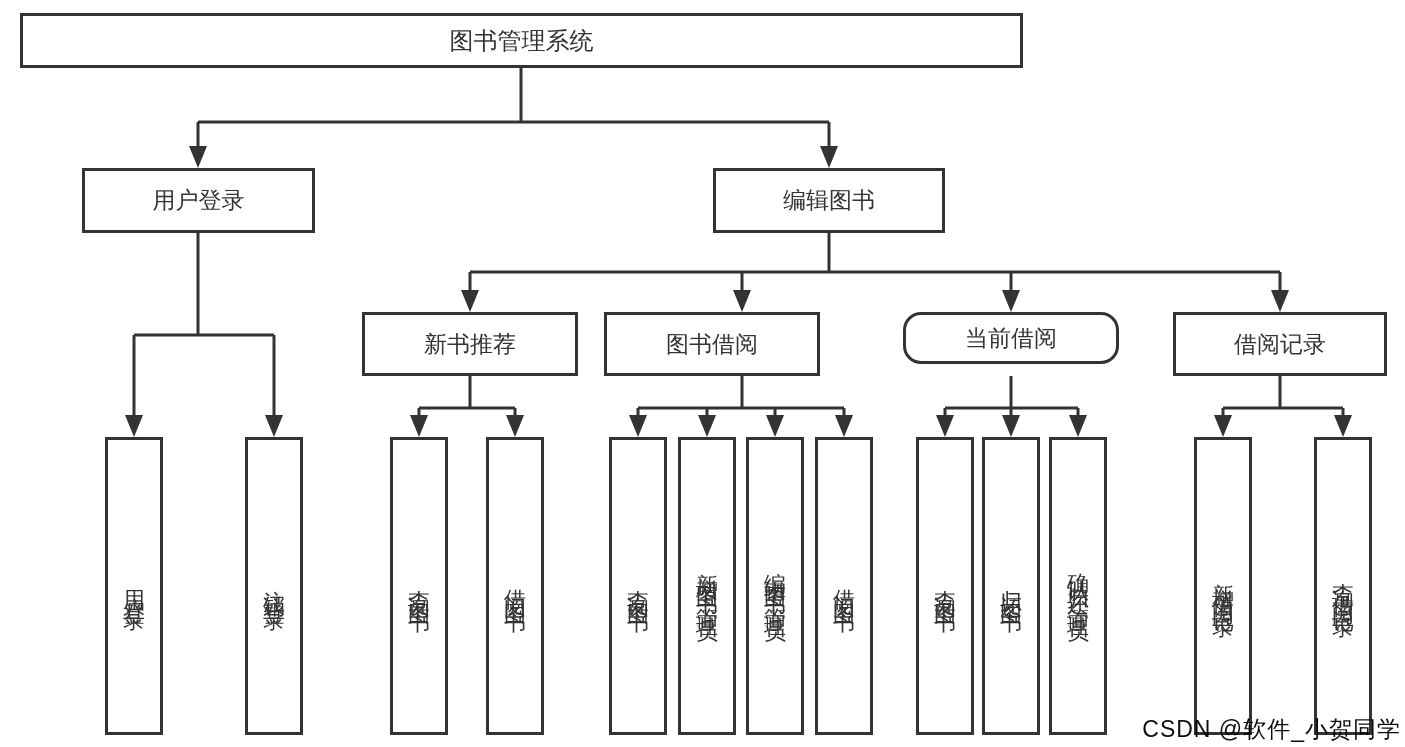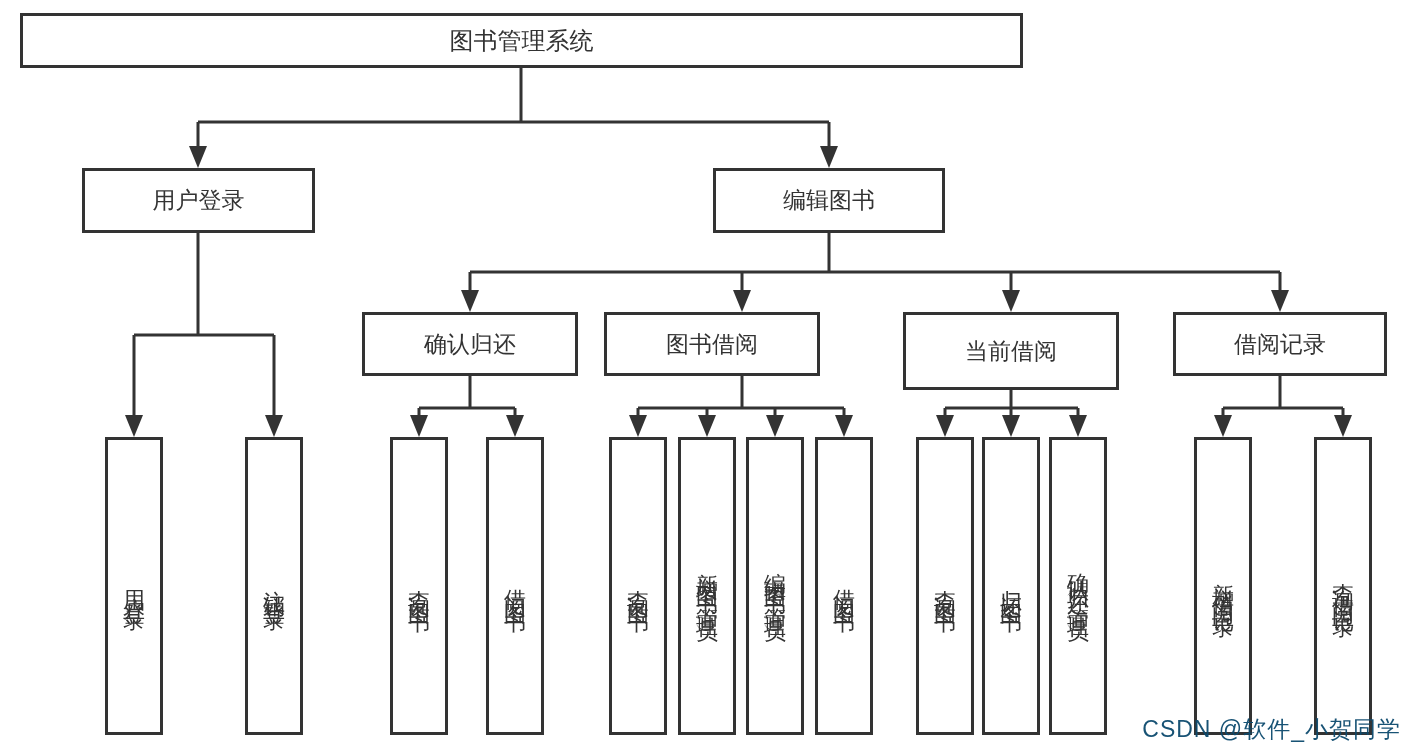--- a/index.html
+++ b/index.html
@@ -37,21 +37,21 @@
     font-size: 22px;
     letter-spacing: 7px;
     white-space: nowrap;
   }
   .watermark {
     position: absolute;
     right: 4px;
     top: 714px;
     font-size: 23px;
     letter-spacing: 1px;
-    color: #0c4a6e;
+    color: #000000;
     opacity: 0.95;
     z-index: 3;
   }
 </style>
 </head>
 <body>
 
 <div class="stage">
 
   <svg class="connectors" viewBox="0 0 1405 747" xmlns="http://www.w3.org/2000/svg">
@@ -90,26 +90,26 @@
   </div>
 
   <div class="node branch" style="left:82px; top:168px; width:233px; height:65px;">
     <span>用户登录</span>
   </div>
   <div class="node branch" style="left:713px; top:168px; width:232px; height:65px;">
     <span>编辑图书</span>
   </div>
 
   <div class="node group" style="left:362px; top:312px; width:216px; height:64px;">
-    <span>确认归还</span>
+    <span>新书推荐</span>
   </div>
   <div class="node group" style="left:604px; top:312px; width:216px; height:64px;">
     <span>图书借阅</span>
   </div>
-  <div class="node group" style="left:903px; top:312px; width:216px; height:78px;">
+  <div class="node group" style="left:903px; top:312px; width:216px; height:52px;border-radius:18px;">
     <span>当前借阅</span>
   </div>
   <div class="node group" style="left:1173px; top:312px; width:214px; height:64px;">
     <span>借阅记录</span>
   </div>
 
   <div class="node leaf" style="left:105px; top:437px; width:58px; height:298px;">
     <span>用户登录</span>
   </div>
   <div class="node leaf" style="left:245px; top:437px; width:58px; height:298px;">

